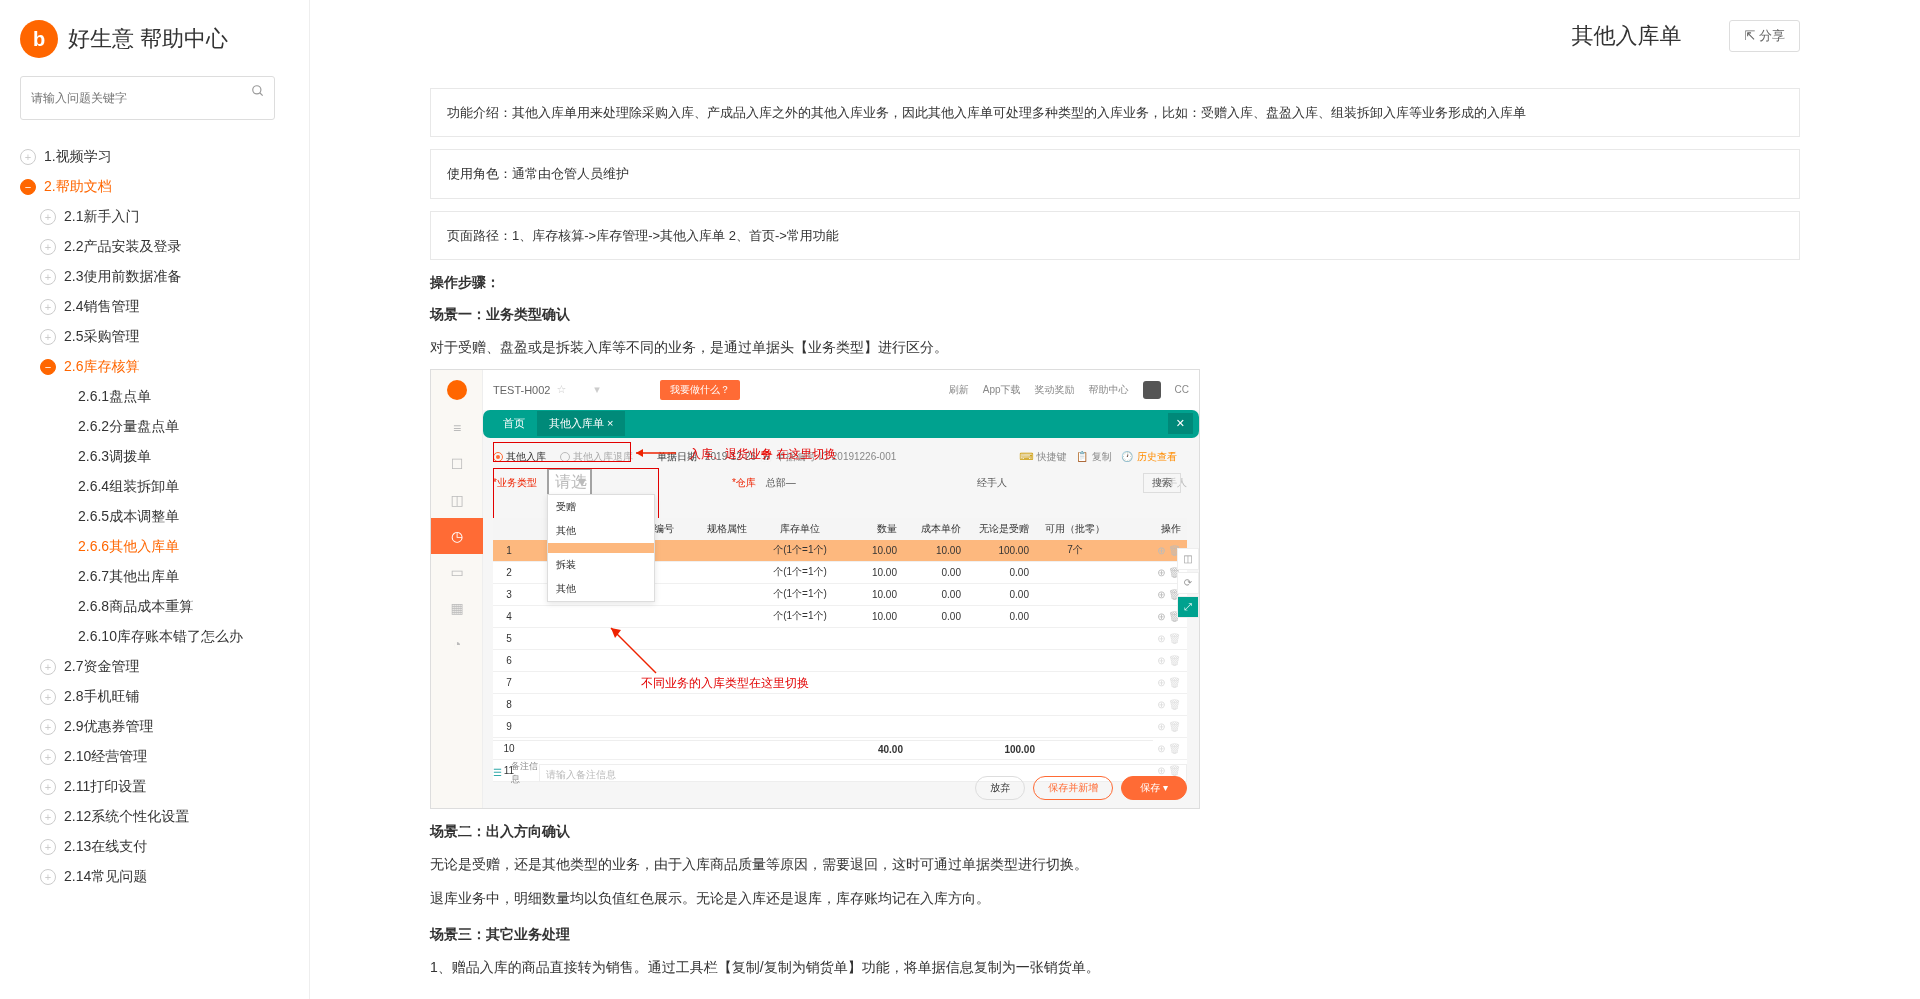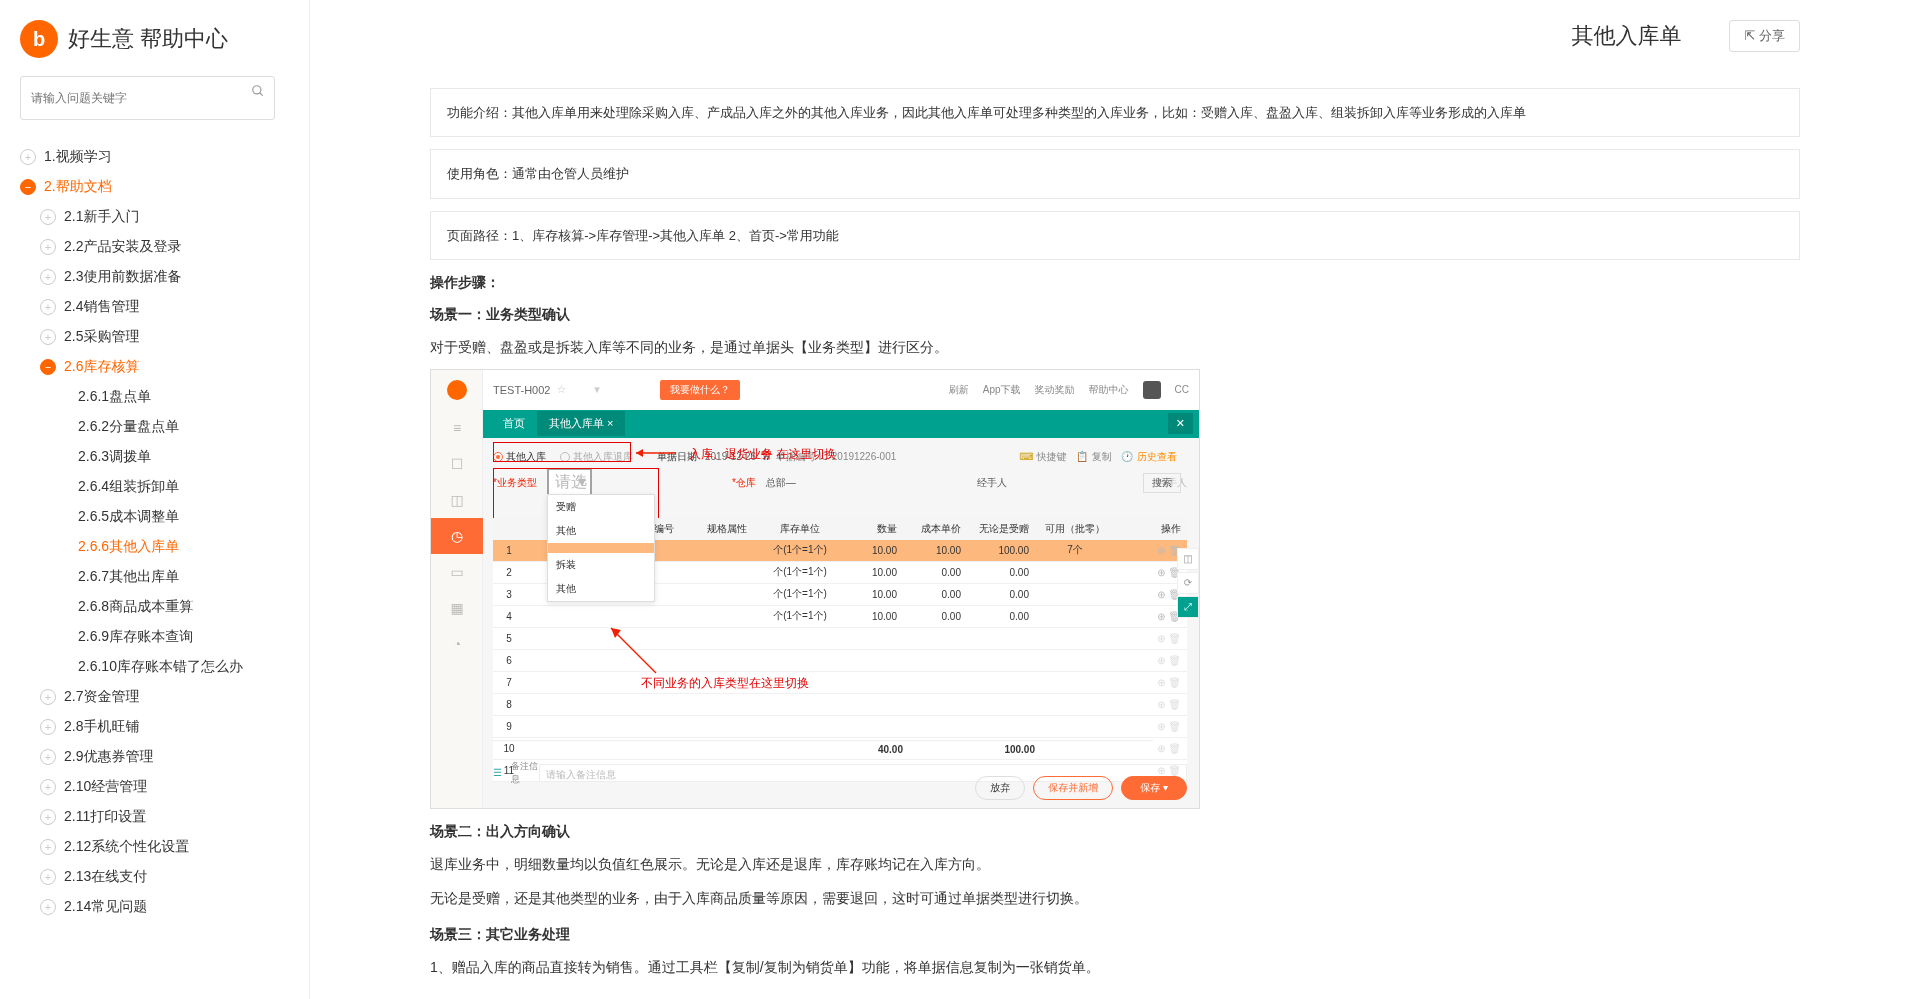--- a/index.html
+++ b/index.html
@@ -43,21 +43,21 @@
   .ss-logo { width: 52px; height: 40px; display:flex; align-items:center; justify-content:center;}
   .ss-logo-inner { width:20px; height:20px; background:#ff6600; border-radius:50%;}
   
   .ss-header { position: absolute; left: 52px; right: 0; top: 0; height: 40px; background: #fff; display: flex; align-items: center; padding: 0 10px; font-size: 11px; }
   .ss-header-title { color: #666; }
   .ss-header-star { margin-left: 6px; color: #ccc; }
   .ss-header-btn { background: #ff6b35; color: #fff; padding: 3px 10px; border-radius: 2px; font-size: 10px; margin-left: 60px; }
   .ss-header-right { margin-left: auto; display: flex; gap: 14px; color: #888; font-size: 10px; align-items: center; }
   .ss-header-avatar { width: 18px; height: 18px; background: #555; border-radius: 3px; }
   
-  .ss-tabs { position: absolute; left: 52px; right: 0; top: 40px; height: 28px; background: #00a28f; display: flex; align-items: center; padding-left: 8px; font-size: 11px; color: #fff; }
+  .ss-tabs { position: absolute; left: 52px; right: 0; top: 40px; height: 28px; background: #00a28f; display: flex; align-items: center; padding-left: 8px; font-size: 11px; color: #fff; border-radius: 7px; }
   .ss-tab { padding: 5px 12px; }
   .ss-tab.active { background: #008a79; }
   
   .ss-toolbar { position: absolute; left: 52px; right: 12px; top: 75px; height: 24px; display: flex; align-items: center; padding: 0 10px; font-size: 10px; }
   .ss-radio { display: flex; align-items: center; margin-right: 14px; }
   .ss-radio-dot { width: 10px; height: 10px; border: 1px solid #ff6b35; border-radius: 50%; margin-right: 3px; display:inline-block;}
   .ss-radio-dot.checked::after { content:''; display:block; width:4px; height:4px; background:#ff6b35; border-radius:50%; margin:2px;}
   .ss-radio-dot.gray { border-color:#bbb;}
   .ss-red-box { position: absolute; border: 1.5px solid #e20000; pointer-events: none; }
   .ss-date { margin-left: 8px; color: #666; }
@@ -164,23 +164,20 @@
         <span class="nav-text">2.6.5成本调整单</span>
       </div>
     <div class="nav-item level3">
         <span class="nav-text active">2.6.6其他入库单</span>
       </div>
     <div class="nav-item level3">
         <span class="nav-text">2.6.7其他出库单</span>
       </div>
     <div class="nav-item level3">
         <span class="nav-text">2.6.8商品成本重算</span>
-      </div>
-    <div class="nav-item level3">
-        <span class="nav-text">2.6.9库存账本查询</span>
       </div>
     <div class="nav-item level3">
         <span class="nav-text">2.6.10库存账本错了怎么办</span>
       </div>
     <div class="nav-item level2">
         <span class="nav-icon">+</span>
         <span class="nav-text">2.7资金管理</span>
       </div>
     <div class="nav-item level2">
         <span class="nav-icon">+</span>
@@ -496,18 +493,18 @@
       </div>
 
       <div class="ss-side-ops">
         <div class="ss-side-op">◫</div>
         <div class="ss-side-op">⟳</div>
         <div class="ss-side-op teal">⤢</div>
       </div>
     </div>
 
     <div class="section-title">场景二：出入方向确认</div>
+    <div class="body-text">无论是受赠，还是其他类型的业务，由于入库商品质量等原因，需要退回，这时可通过单据类型进行切换。</div>
     <div class="body-text">退库业务中，明细数量均以负值红色展示。无论是入库还是退库，库存账均记在入库方向。</div>
-    <div class="body-text">无论是受赠，还是其他类型的业务，由于入库商品质量等原因，需要退回，这时可通过单据类型进行切换。</div>
     <div class="section-title">场景三：其它业务处理</div>
     <div class="body-text">1、赠品入库的商品直接转为销售。通过工具栏【复制/复制为销货单】功能，将单据信息复制为一张销货单。</div>
   </div>
 </div>
 
 </body></html>

